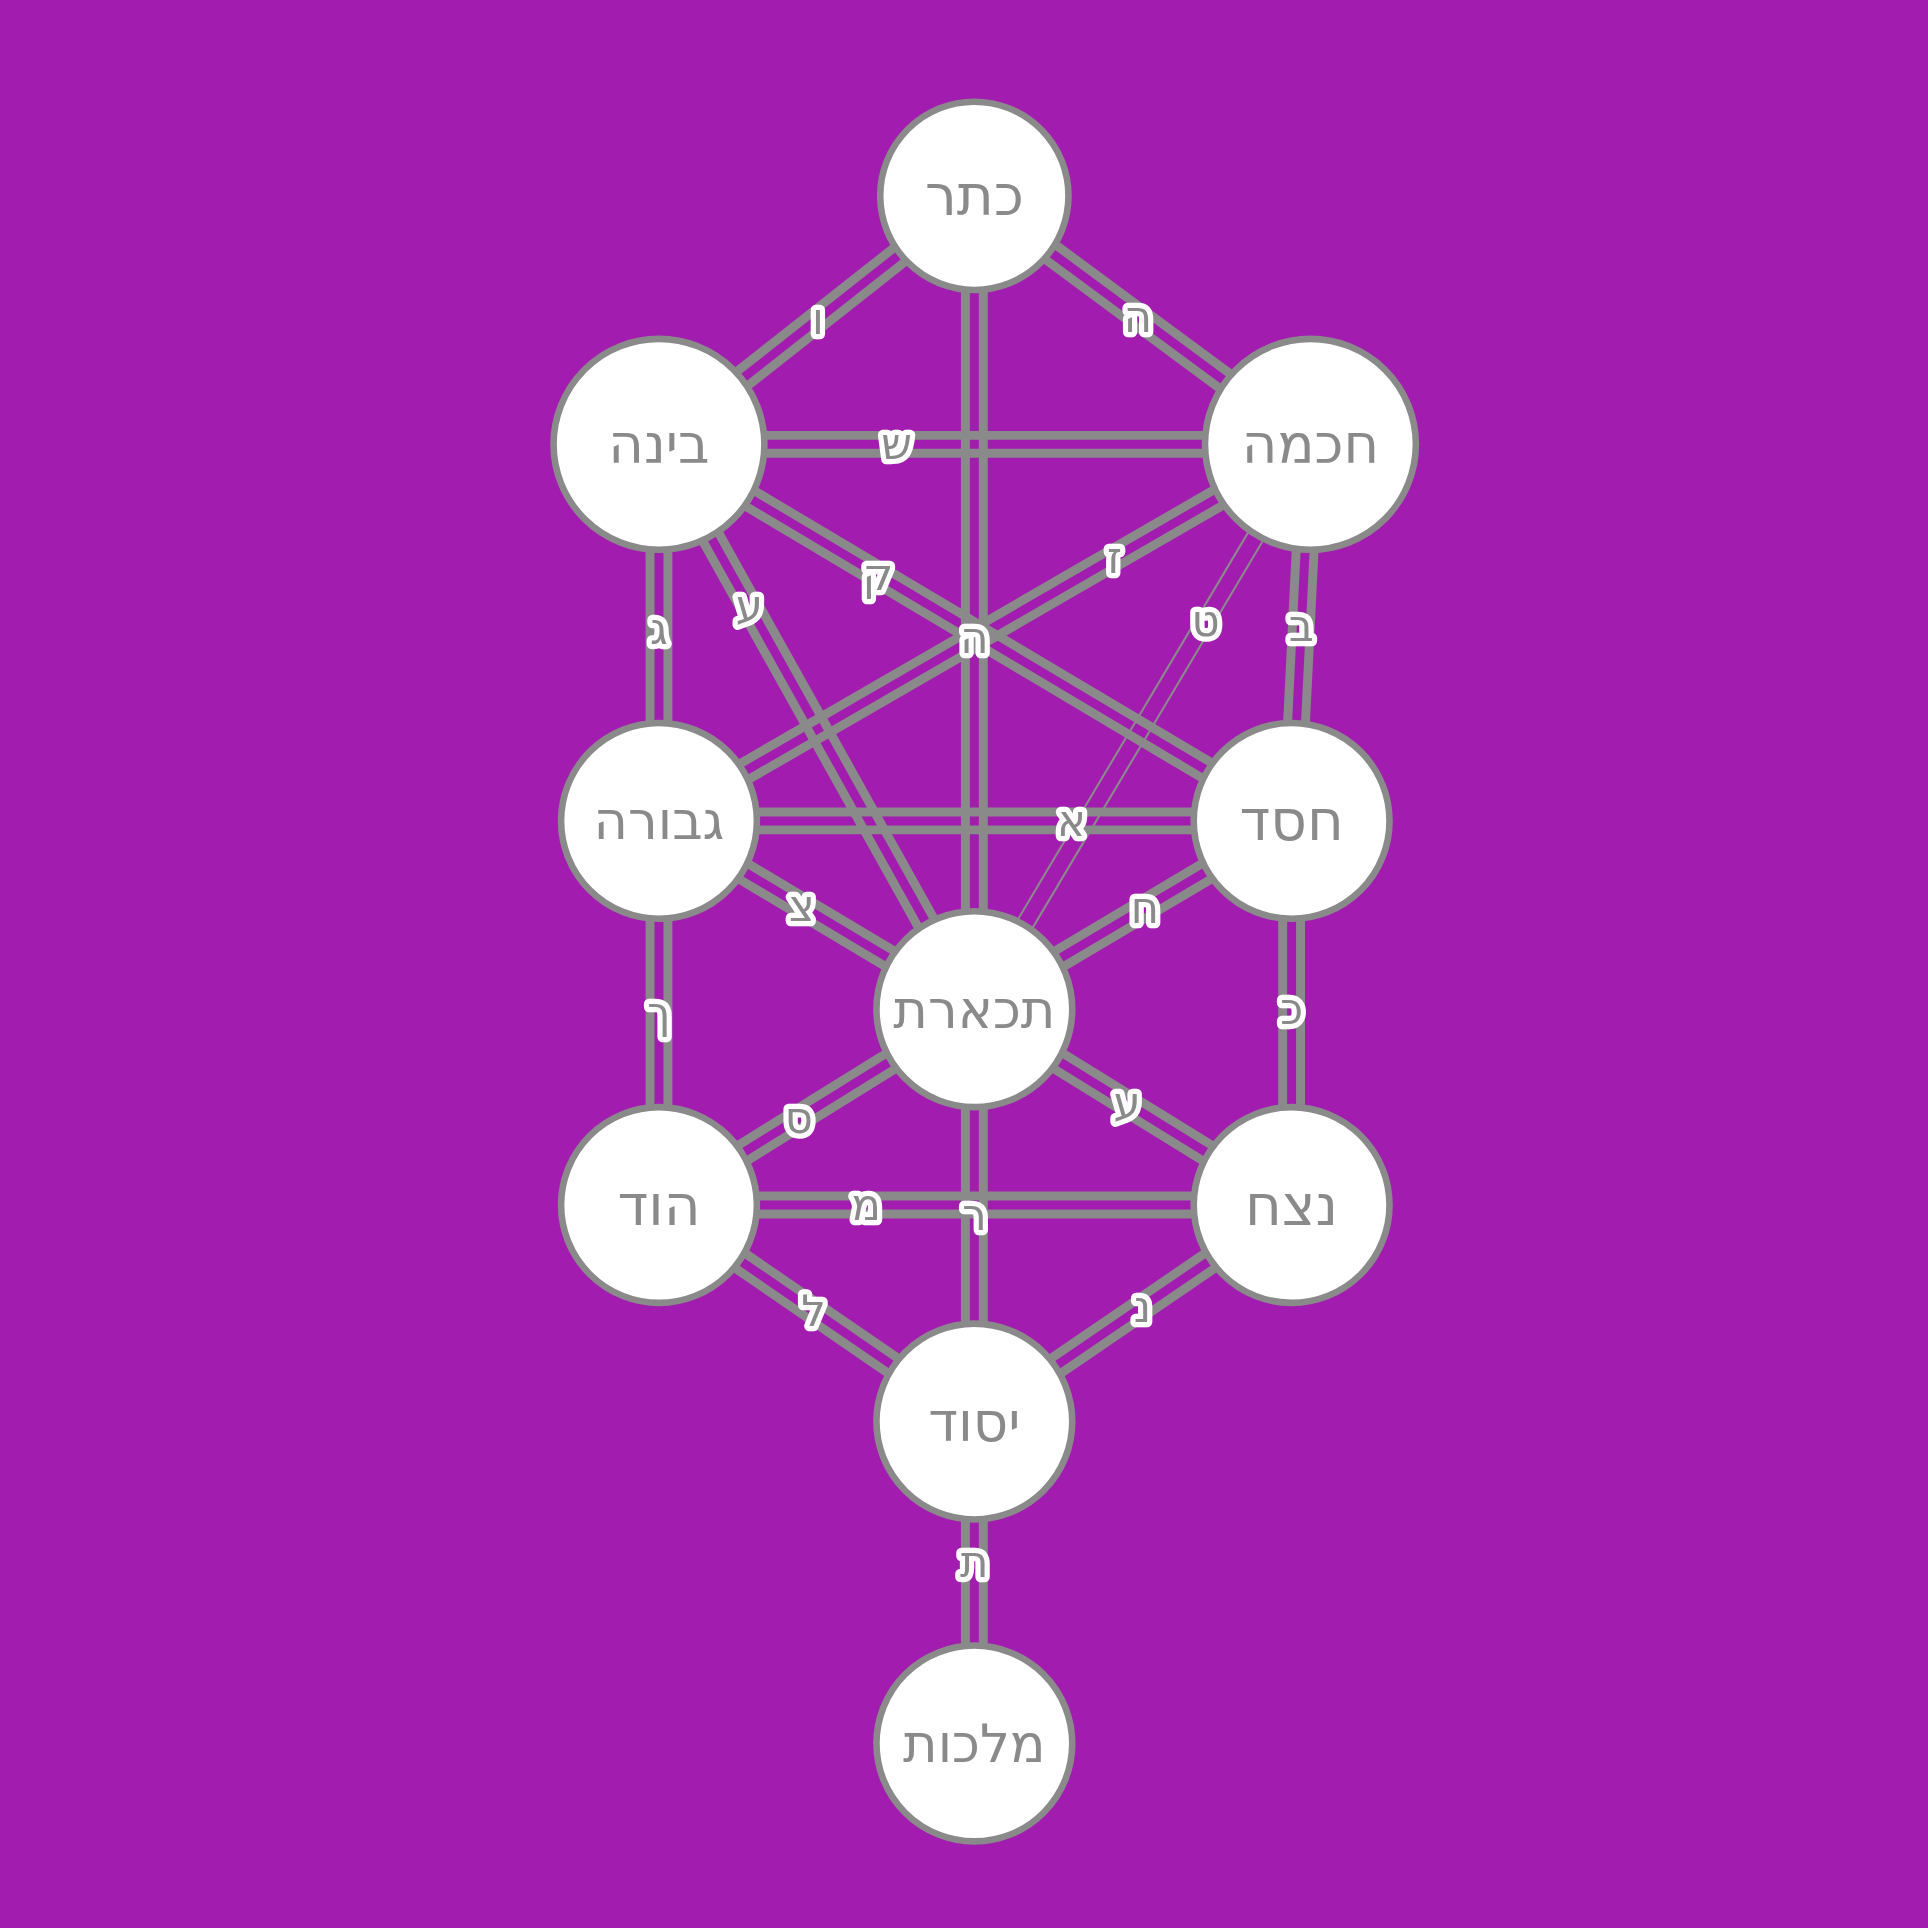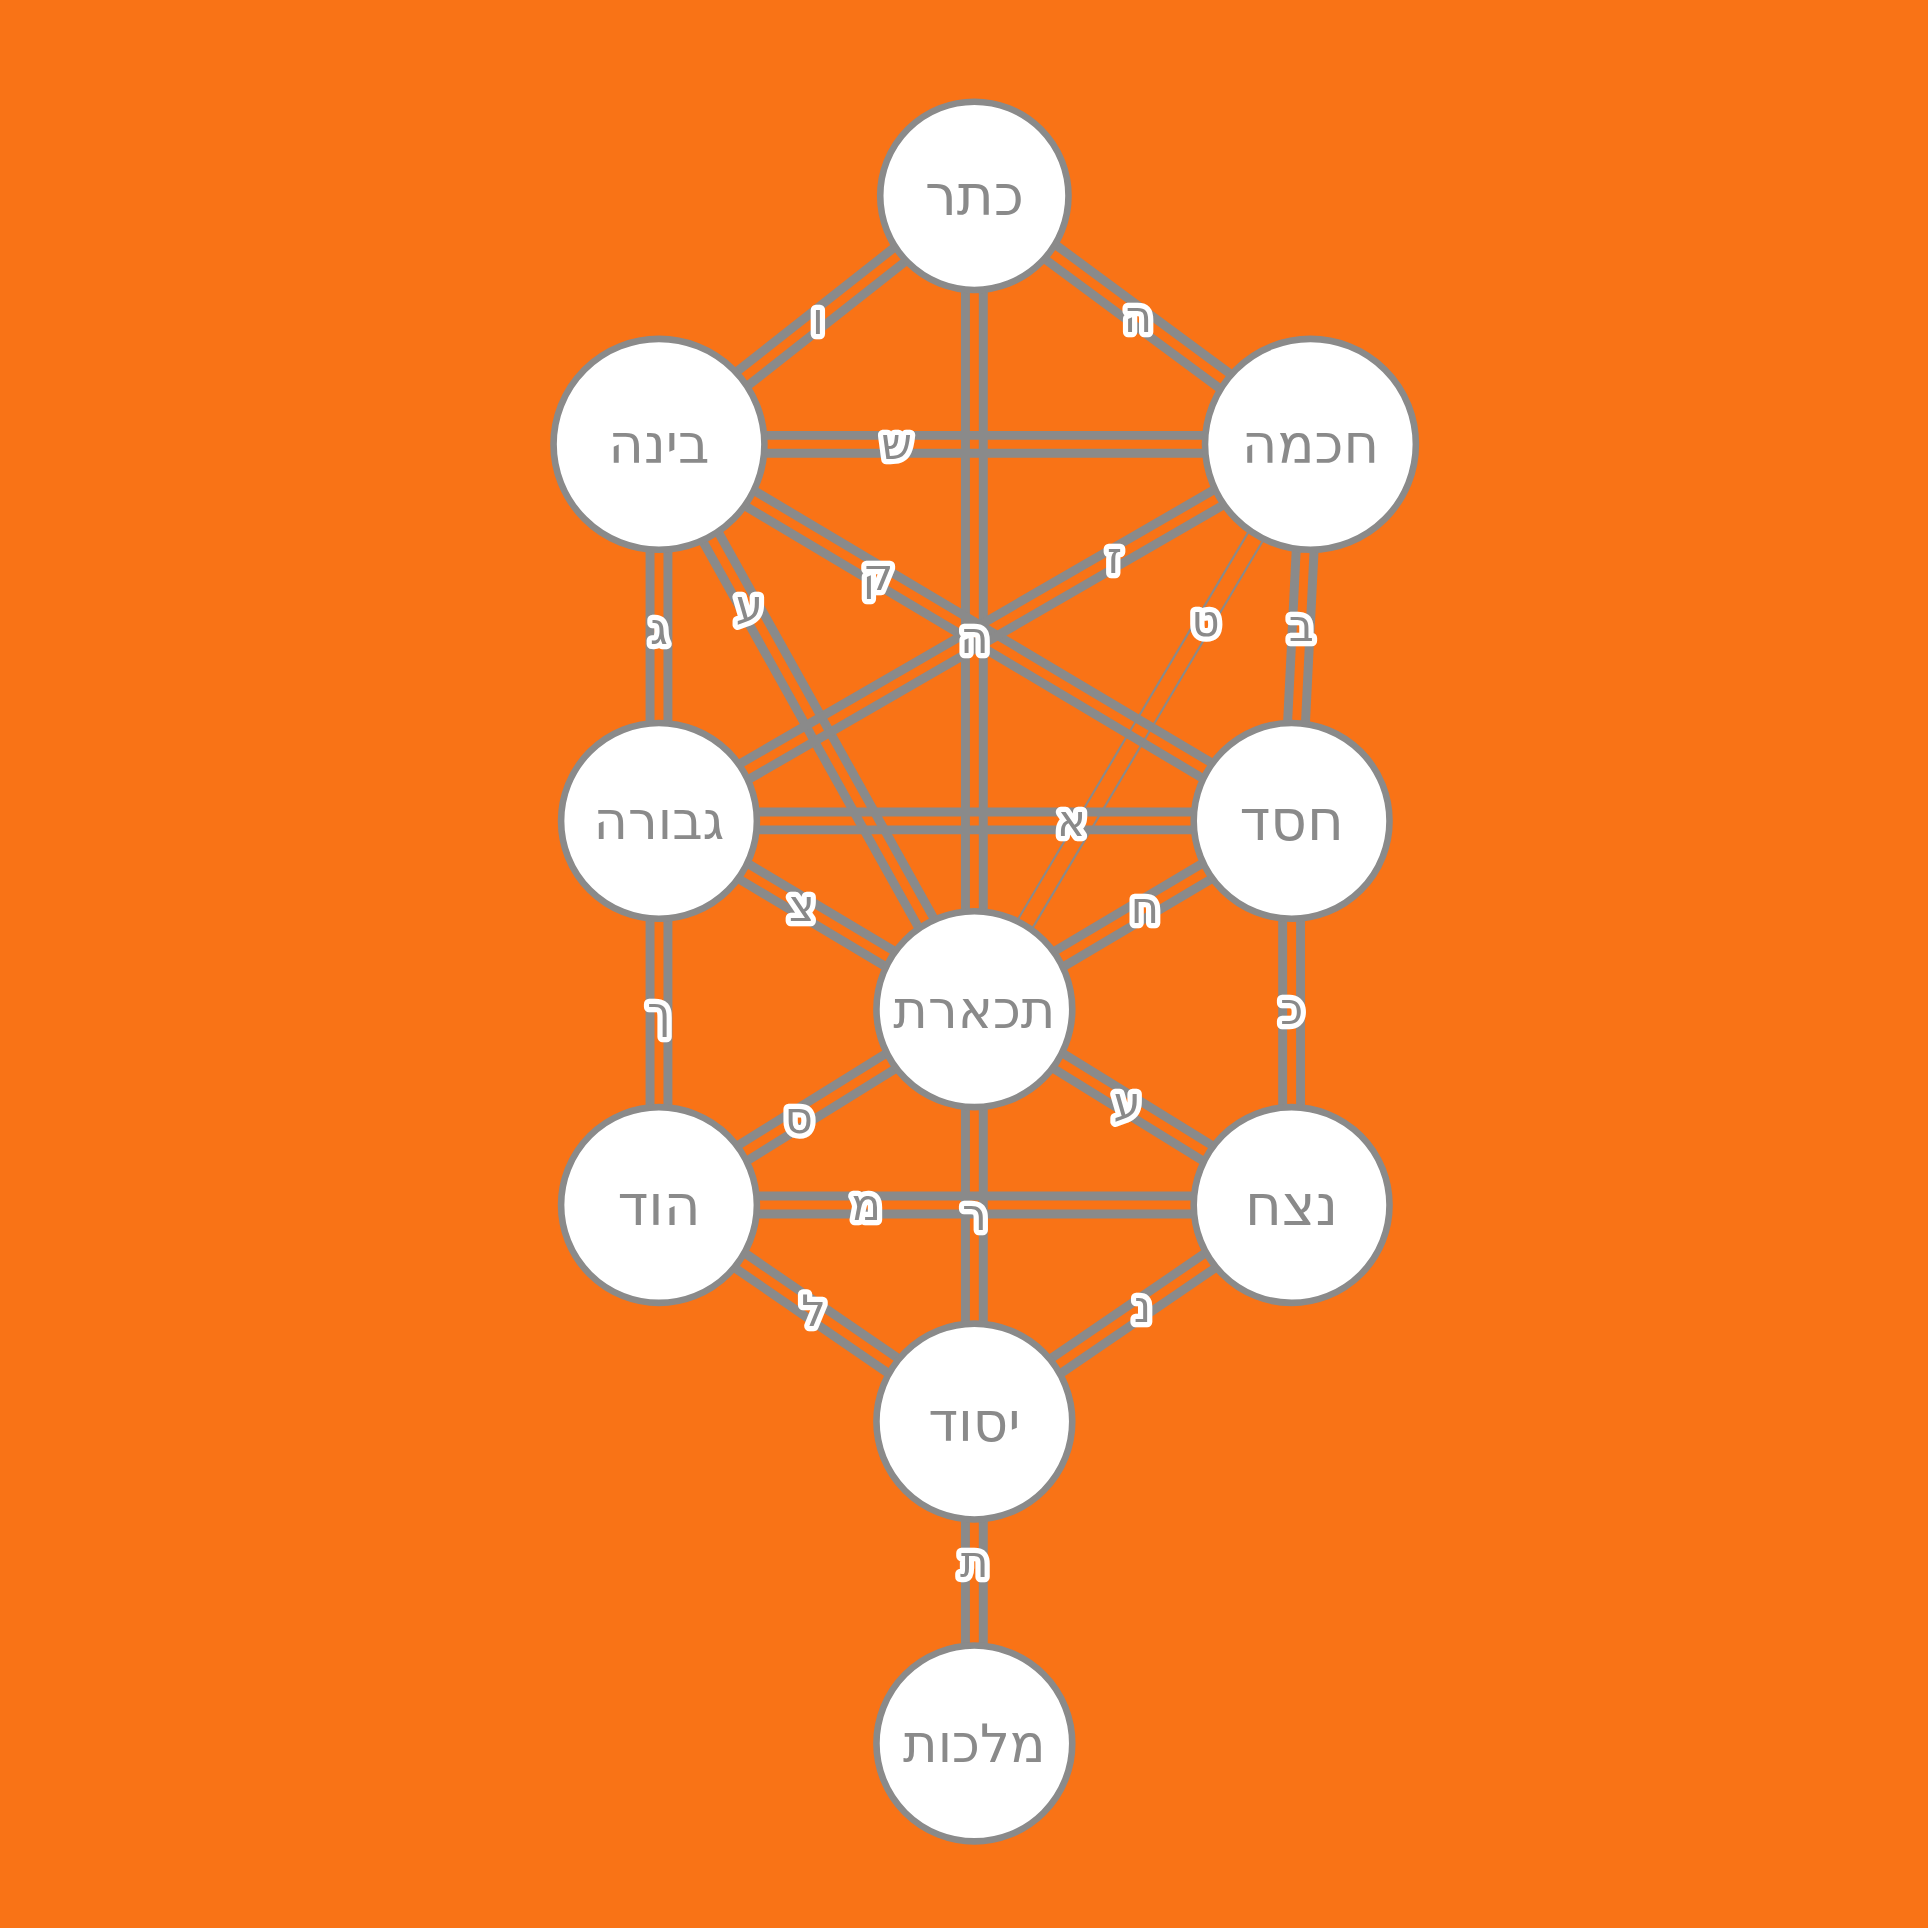--- a/index.html
+++ b/index.html
@@ -10,21 +10,21 @@
   body {
     width: 1928px;
     height: 1928px;
     font-family: "DejaVu Sans", sans-serif;
     overflow: hidden;
   }
   #stage {
     position: relative;
     width: 1928px;
     height: 1928px;
-    background: #f97316;
+    background: #a21caf;
   }
   svg#tree {
     position: absolute;
     inset: 0;
     width: 1928px;
     height: 1928px;
     display: block;
   }
   .path-line {
     stroke: #8a8a8a;

